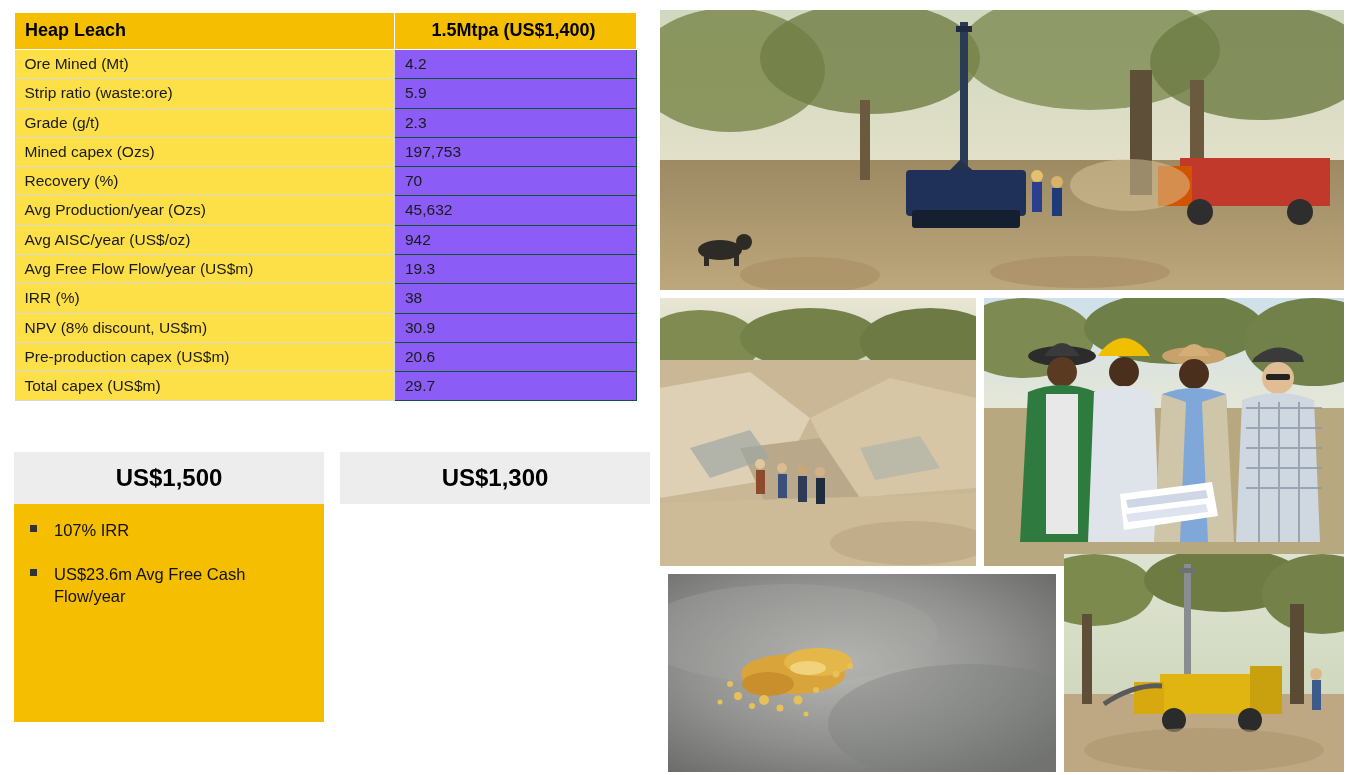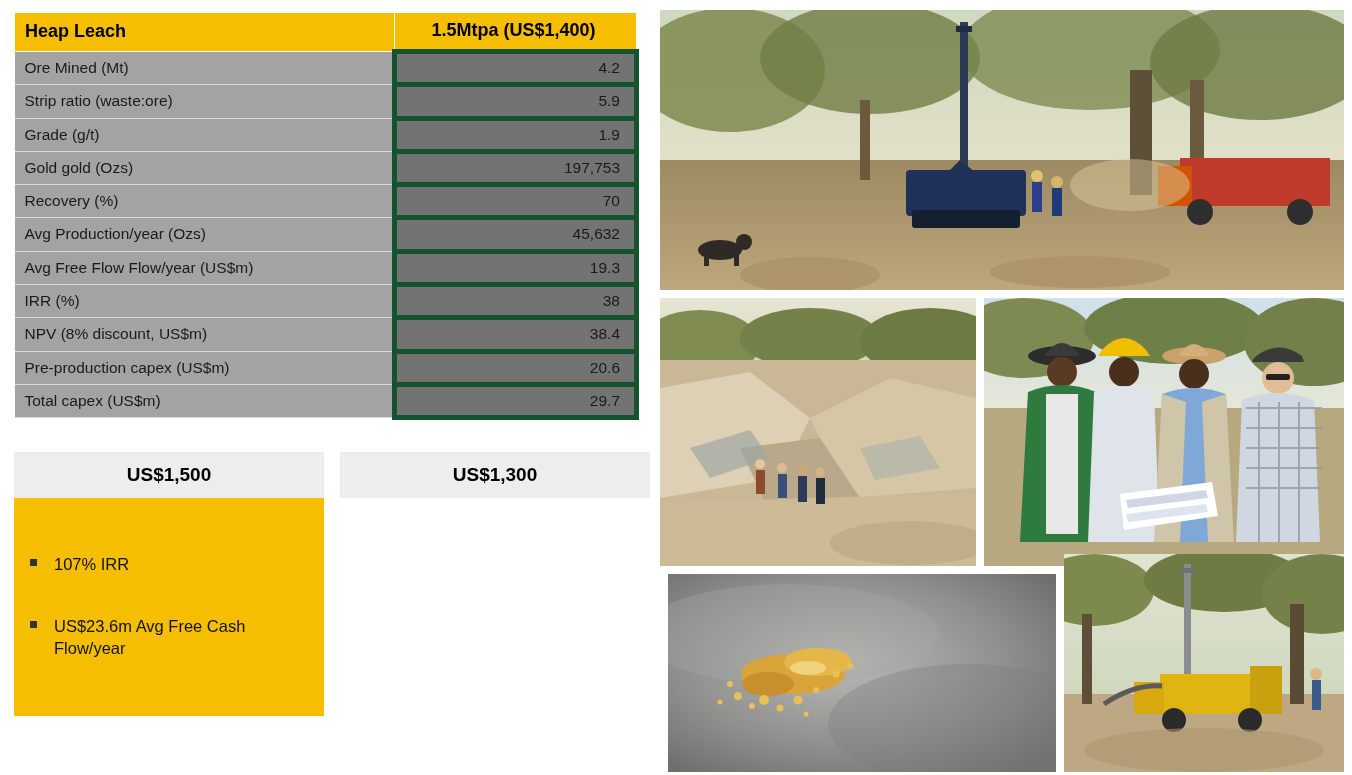--- a/index.html
+++ b/index.html
@@ -52,50 +52,49 @@
     padding-right: 14px;
   }
 
   table.metrics tbody td {
     padding: 5px 10px 5px 10px;
     border: 1px solid #ffffff;
     background: #EDEDED;
     line-height: 1.18;
   }
   table.metrics tbody tr td.label {
-    background: #a3a3a3;
+    background: #fde047;
     border-bottom: 1px solid #D9D9D9;
     border-left: none;
     border-top: none;
     border-right: 1px solid #D9D9D9;
   }
   table.metrics tbody tr td.value {
-    background: #737373;
-    text-align: right;
+    background: #8b5cf6;
     padding-right: 14px;
-    border: 5px solid #14532d;
+    border: 1px solid #14532d;
   }
 
   
   .scenarios {
     position: absolute;
     left: 14px;
     top: 452px;
     width: 636px;
     display: flex;
     gap: 16px;
   }
   .scenario {
     width: 310px;
   }
   .scenario .head {
     background: #EDEDED;
     text-align: center;
     font-weight: bold;
-    font-size: 19px;
+    font-size: 24px;
     color: #000;
     padding: 12px 0 12px 0;
   }
   .scenario .body {
     background: #F5BE00;
     padding: 16px 14px 24px 14px;
     min-height: 218px;
     box-sizing: border-box;
   }
   .scenario ul {
@@ -103,21 +102,20 @@
     padding: 0;
     list-style: none;
   }
   .scenario li {
     position: relative;
     padding-left: 26px;
     margin-bottom: 22px;
     font-size: 16.5px;
     line-height: 1.32;
     color: #111;
-    margin-top: 40px;
   }
   .scenario li:last-child { margin-bottom: 0; }
   .scenario li .bullet {
     position: absolute;
     left: 2px;
     top: 5px;
     width: 7px;
     height: 7px;
     background: #333;
   }
@@ -167,45 +165,49 @@
         <tr>
           <td class="label">Ore Mined (Mt)</td>
           <td class="value">4.2</td>
         </tr>
         <tr>
           <td class="label">Strip ratio (waste:ore)</td>
           <td class="value">5.9</td>
         </tr>
         <tr>
           <td class="label">Grade (g/t)</td>
-          <td class="value">1.9</td>
-        </tr>
-        <tr>
-          <td class="label">Gold gold (Ozs)</td>
+          <td class="value">2.3</td>
+        </tr>
+        <tr>
+          <td class="label">Mined capex (Ozs)</td>
           <td class="value">197,753</td>
         </tr>
         <tr>
           <td class="label">Recovery (%)</td>
           <td class="value">70</td>
         </tr>
         <tr>
           <td class="label">Avg Production/year (Ozs)</td>
           <td class="value">45,632</td>
         </tr>
         <tr>
+          <td class="label">Avg AISC/year (US$/oz)</td>
+          <td class="value">942</td>
+        </tr>
+        <tr>
           <td class="label">Avg Free Flow Flow/year (US$m)</td>
           <td class="value">19.3</td>
         </tr>
         <tr>
           <td class="label">IRR (%)</td>
           <td class="value">38</td>
         </tr>
         <tr>
           <td class="label">NPV (8% discount, US$m)</td>
-          <td class="value">38.4</td>
+          <td class="value">30.9</td>
         </tr>
         <tr>
           <td class="label">Pre-production capex (US$m)</td>
           <td class="value">20.6</td>
         </tr>
         <tr>
           <td class="label">Total capex (US$m)</td>
           <td class="value">29.7</td>
         </tr>
       </tbody>

